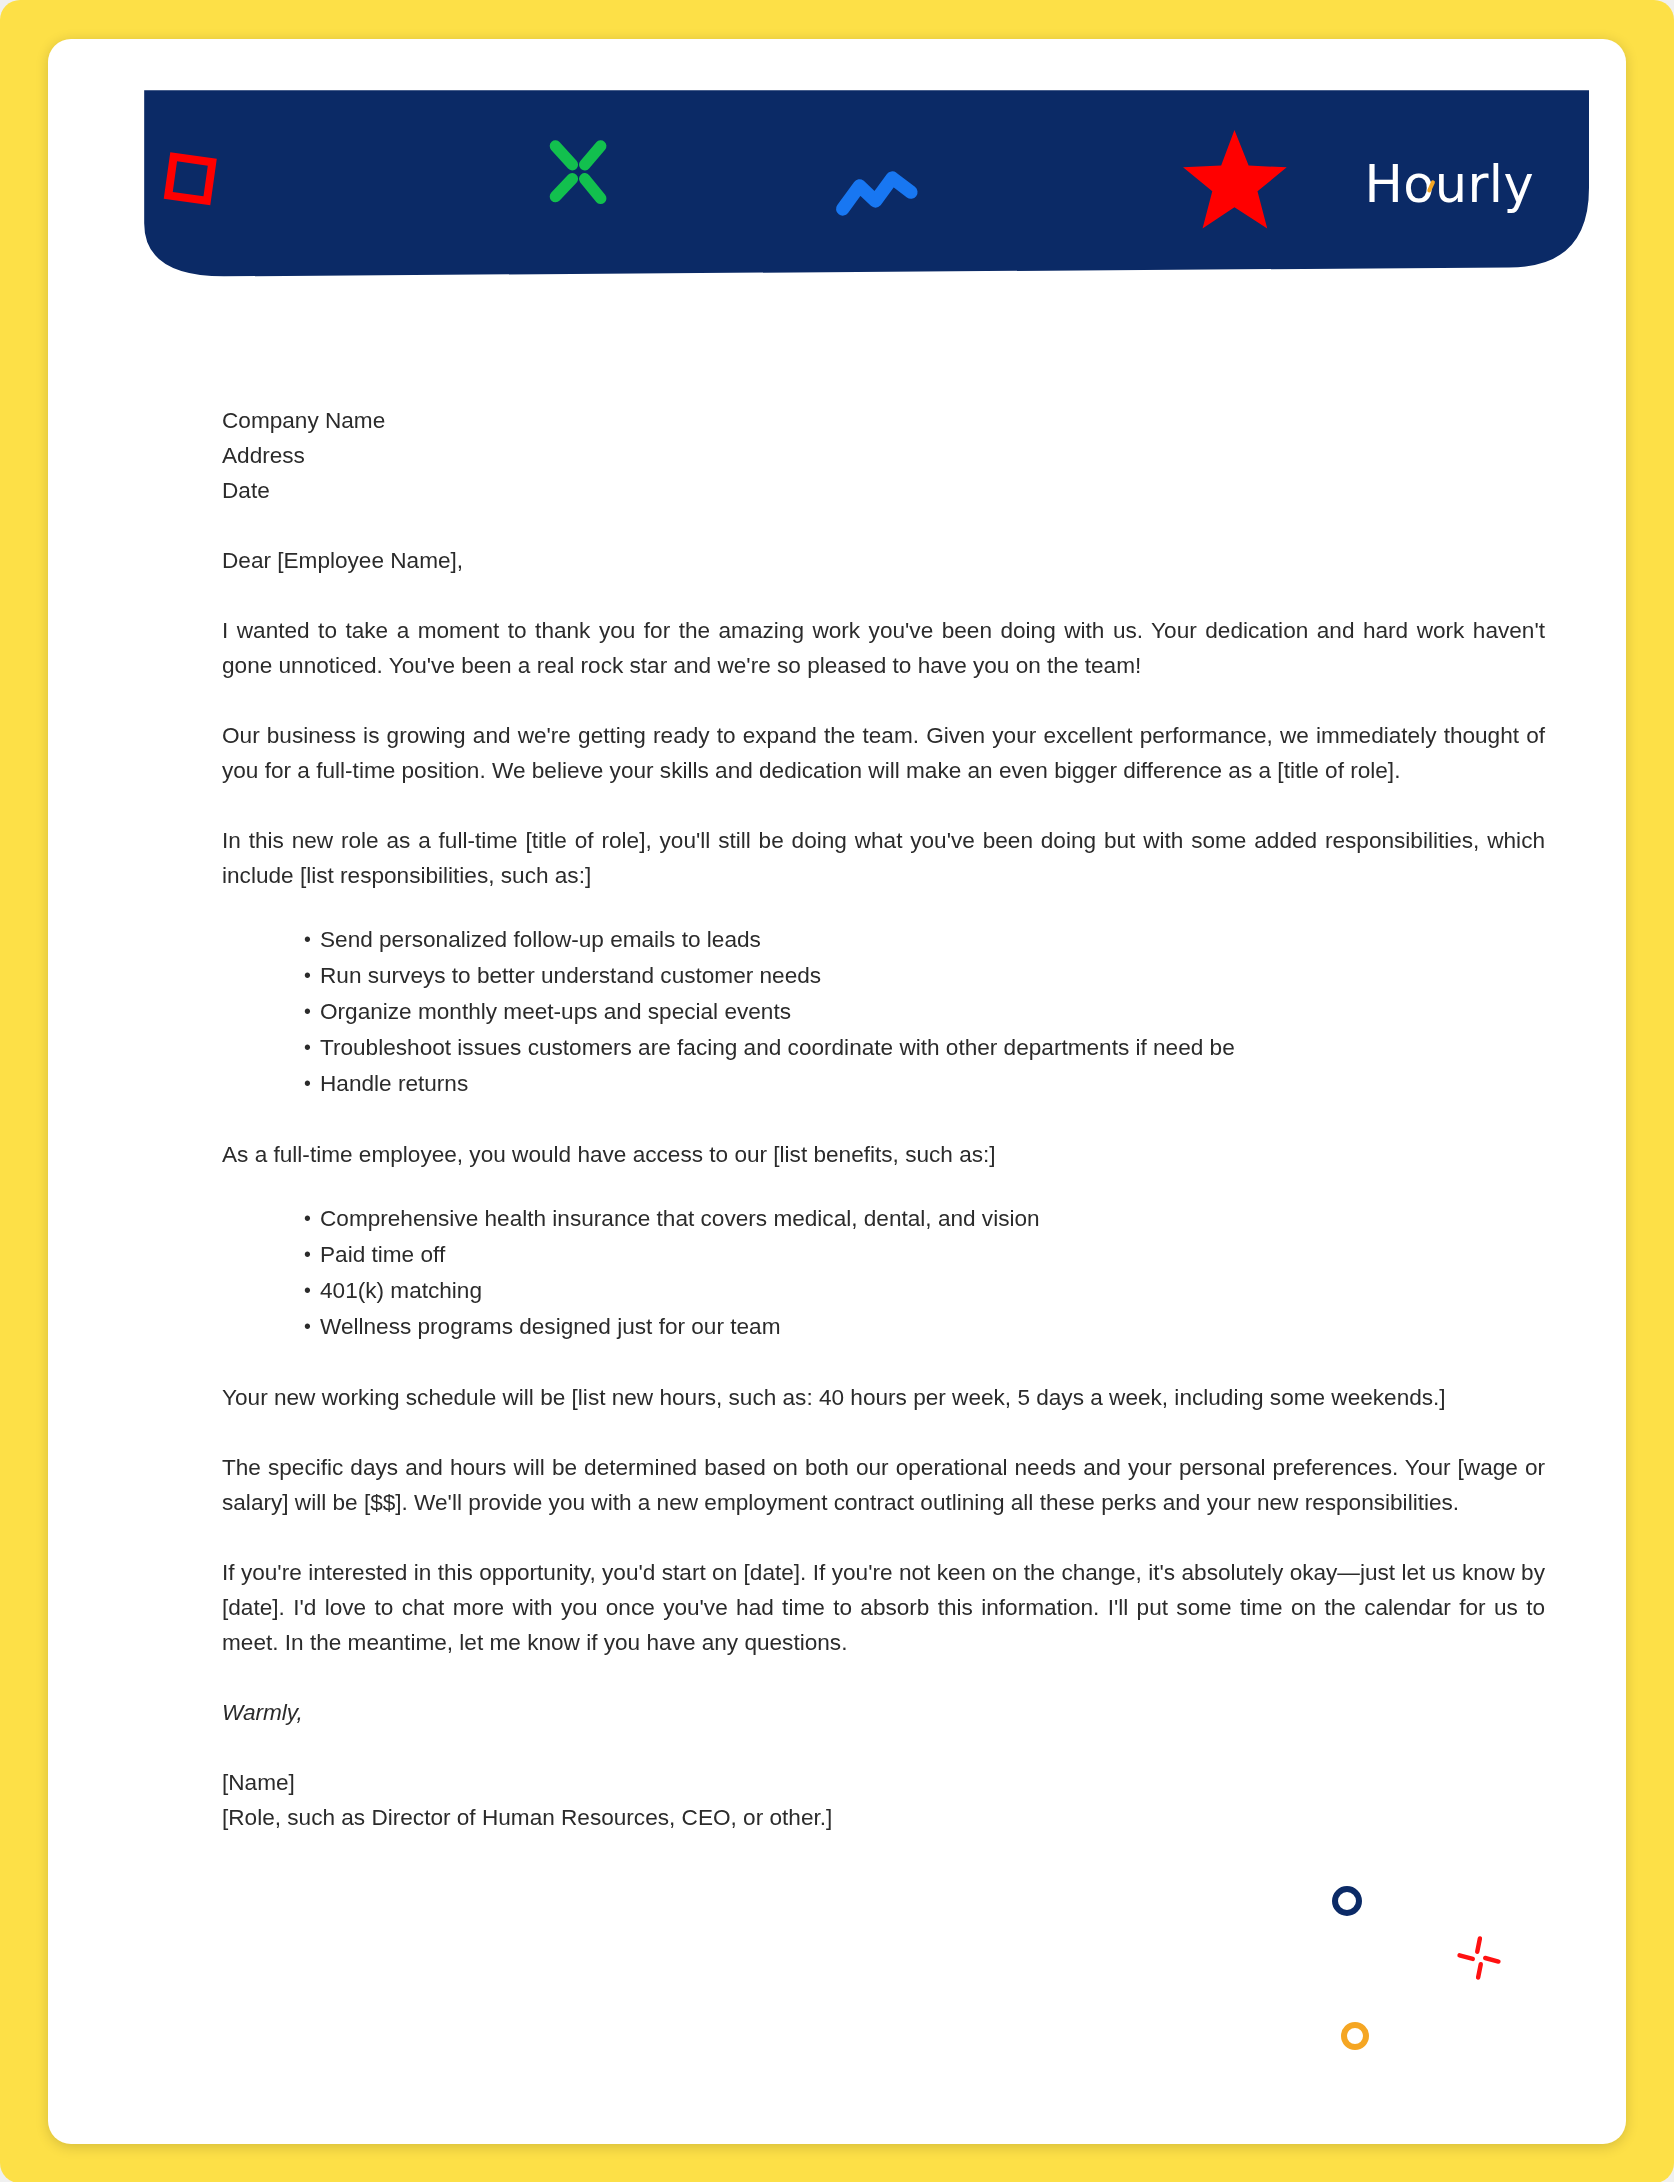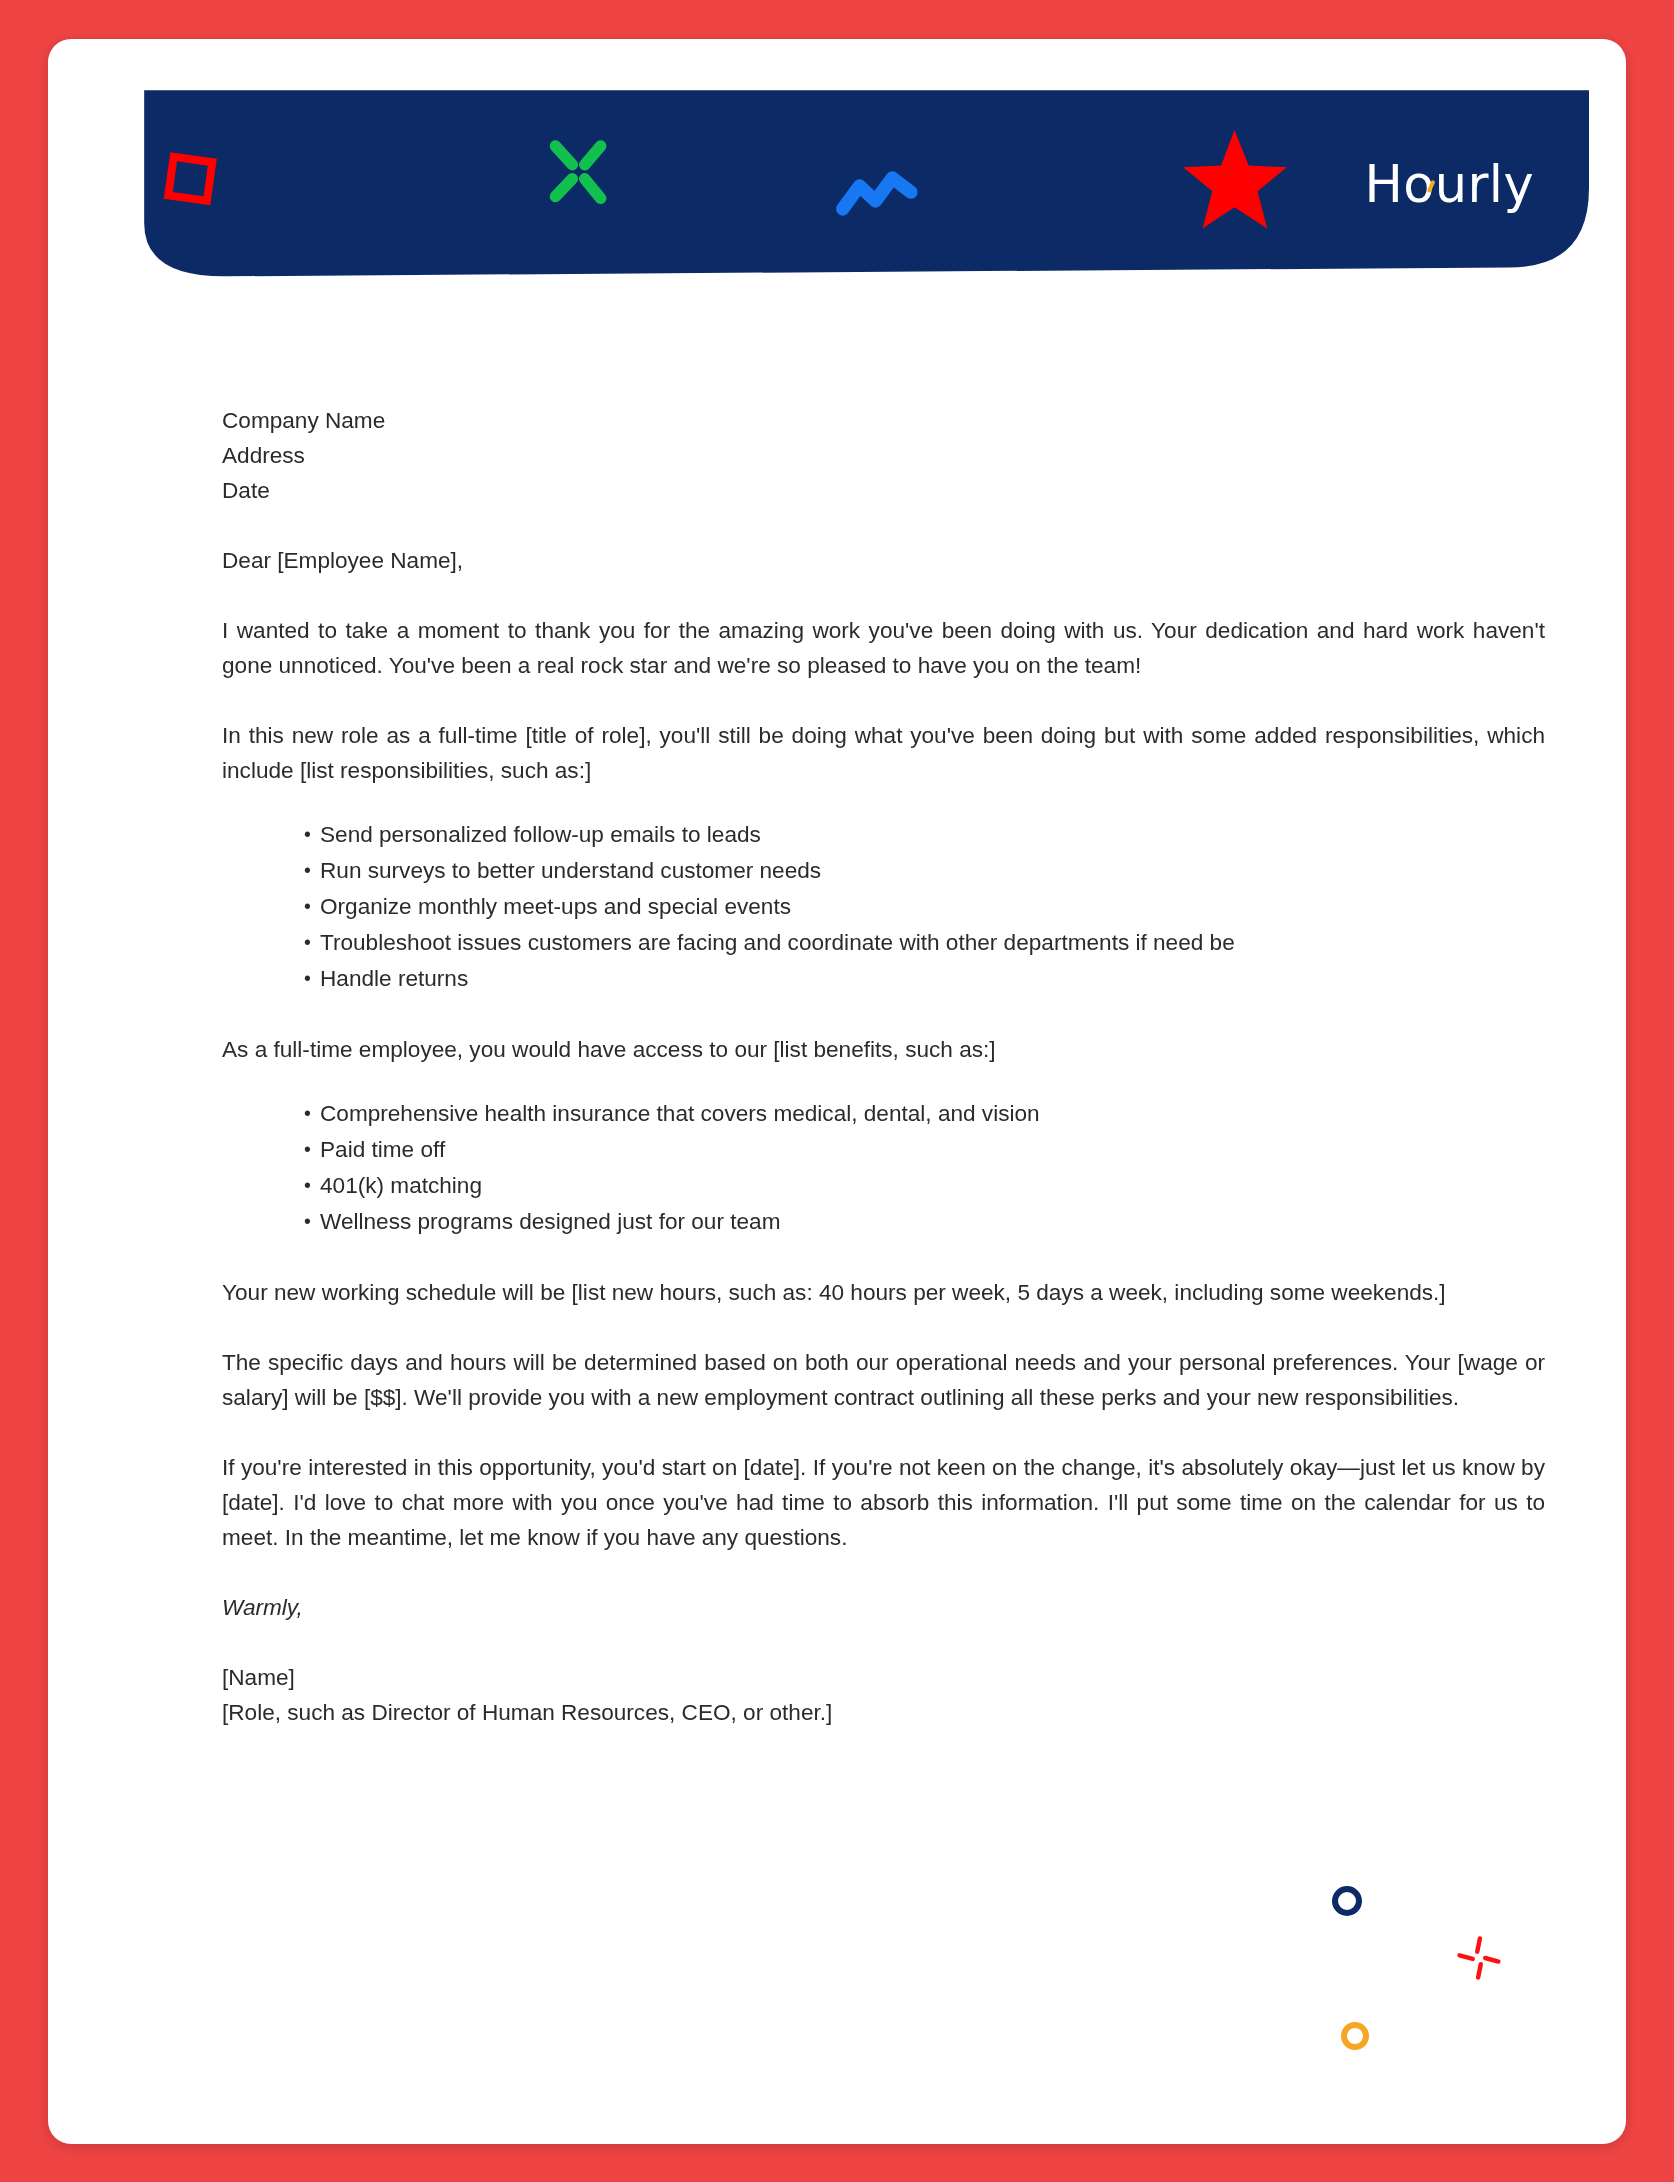--- a/index.html
+++ b/index.html
@@ -8,22 +8,23 @@
     width: 1674px;
     height: 2183px;
     background: #f0f0f0;
     font-family: "Liberation Sans", sans-serif;
   }
 
   .page-wrap {
     position: relative;
     width: 1674px;
     height: 2183px;
-    background: #ef4444;
+    background: #fde047;
     overflow: hidden;
+    border-radius: 20px;
   }
 
   
   .doc-card {
     position: absolute;
     left: 48px;
     top: 39px;
     width: 1578px;
     height: 2105px;
     background: #ffffff;
@@ -182,20 +183,21 @@
       <div>
         <div class="addr-line">Company Name</div>
         <div class="addr-line">Address</div>
         <div class="addr-line">Date</div>
       </div>
 
       <div class="salutation">Dear [Employee Name],</div>
 
       <p class="para first">I wanted to take a moment to thank you for the amazing work you've been doing with us. Your dedication and hard work haven't gone unnoticed. You've been a real rock star and we're so pleased to have you on the team!</p>
 
+      <p class="para">Our business is growing and we're getting ready to expand the team. Given your excellent performance, we immediately thought of you for a full-time position. We believe your skills and dedication will make an even bigger difference as a [title of role].</p>
 
       <p class="para">In this new role as a full-time [title of role], you'll still be doing what you've been doing but with some added responsibilities, which include [list responsibilities, such as:]</p>
 
       <ul class="bullets">
         <li>Send personalized follow-up emails to leads</li>
         <li>Run surveys to better understand customer needs</li>
         <li>Organize monthly meet-ups and special events</li>
         <li>Troubleshoot issues customers are facing and coordinate with other departments if need be</li>
         <li>Handle returns</li>
       </ul>

